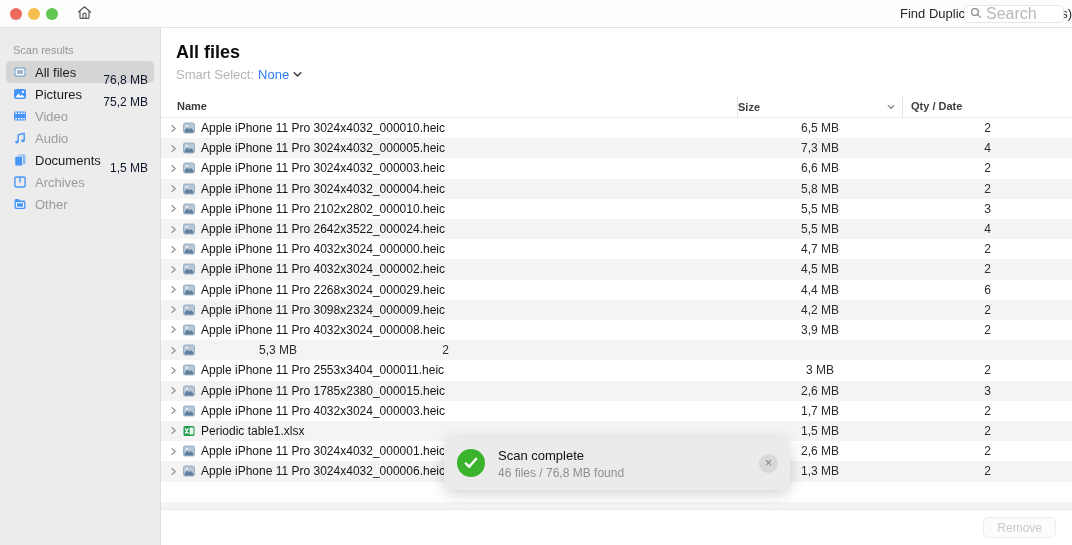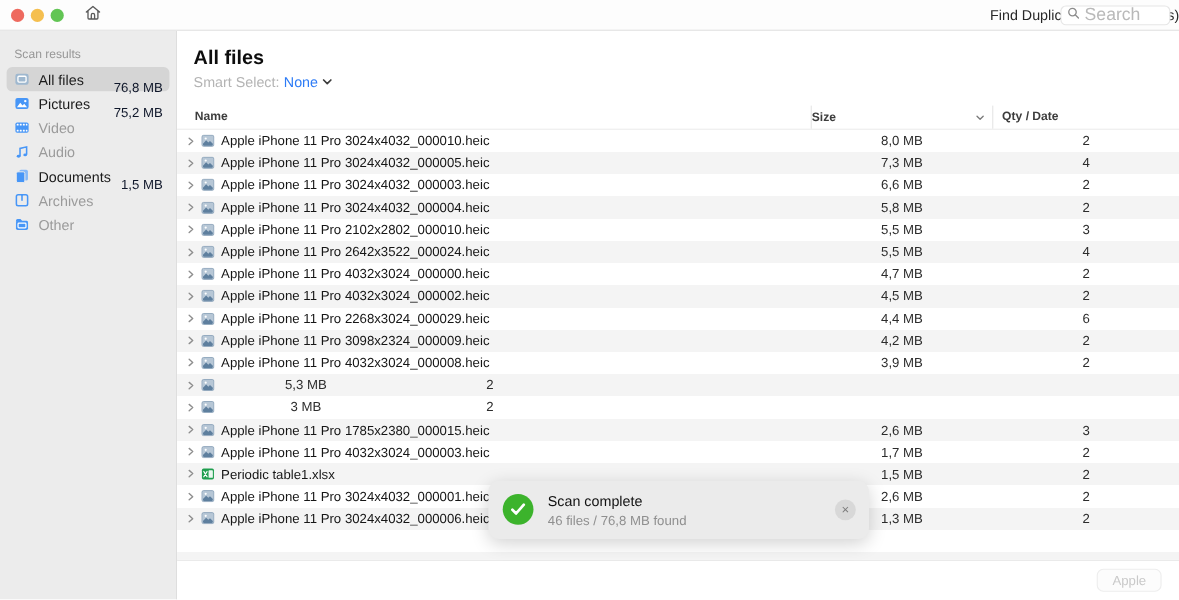--- a/index.html
+++ b/index.html
@@ -222,21 +222,21 @@
           </svg>
         </span>
         <span class="ficon">
           <svg width="12" height="12" viewBox="0 0 12 12">
             <rect x="0.5" y="1" width="11" height="10" rx="1.6" fill="#b7c7d6" stroke="#8ba3ba" stroke-width="0.8"></rect>
             <path d="M1.5 8.6 L4.4 5.6 L6.4 7.6 L7.9 6.1 L10.5 8.6 V9.3 a1.2 1.2 0 0 1 -1.2 1.2 H2.7 a1.2 1.2 0 0 1 -1.2 -1.2 Z" fill="#5e7f9e"></path>
             <circle cx="4" cy="3.9" r="1" fill="#fff"></circle>
           </svg>
         </span>
         <span class="fname">Apple iPhone 11 Pro 3024x4032_000010.heic</span>
-        <span class="fsize">8,0 MB</span>
+        <span class="fsize">6,5 MB</span>
         <span class="fqty">2</span>
       </div>
       <div class="frow">
         <span class="chev">
           <svg width="9" height="9" viewBox="0 0 10 10">
             <path d="M3.3 1.8 L6.9 5 L3.3 8.2" fill="none" stroke="#8e8e8e" stroke-width="1.4" stroke-linecap="round" stroke-linejoin="round"></path>
           </svg>
         </span>
         <span class="ficon">
           <svg width="12" height="12" viewBox="0 0 12 12">
@@ -424,20 +424,21 @@
             <path d="M3.3 1.8 L6.9 5 L3.3 8.2" fill="none" stroke="#8e8e8e" stroke-width="1.4" stroke-linecap="round" stroke-linejoin="round"></path>
           </svg>
         </span>
         <span class="ficon">
           <svg width="12" height="12" viewBox="0 0 12 12">
             <rect x="0.5" y="1" width="11" height="10" rx="1.6" fill="#b7c7d6" stroke="#8ba3ba" stroke-width="0.8"></rect>
             <path d="M1.5 8.6 L4.4 5.6 L6.4 7.6 L7.9 6.1 L10.5 8.6 V9.3 a1.2 1.2 0 0 1 -1.2 1.2 H2.7 a1.2 1.2 0 0 1 -1.2 -1.2 Z" fill="#5e7f9e"></path>
             <circle cx="4" cy="3.9" r="1" fill="#fff"></circle>
           </svg>
         </span>
+        <span class="fname">Apple iPhone 11 Pro 2553x3404_000011.heic</span>
         <span class="fsize">3 MB</span>
         <span class="fqty">2</span>
       </div>
       <div class="frow">
         <span class="chev">
           <svg width="9" height="9" viewBox="0 0 10 10">
             <path d="M3.3 1.8 L6.9 5 L3.3 8.2" fill="none" stroke="#8e8e8e" stroke-width="1.4" stroke-linecap="round" stroke-linejoin="round"></path>
           </svg>
         </span>
         <span class="ficon">
@@ -515,21 +516,21 @@
             <circle cx="4" cy="3.9" r="1" fill="#fff"></circle>
           </svg>
         </span>
         <span class="fname">Apple iPhone 11 Pro 3024x4032_000006.heic</span>
         <span class="fsize">1,3 MB</span>
         <span class="fqty">2</span>
       </div>
     </div>
 
   <div class="footer">
-    <button class="remove-btn" disabled="">Apple</button>
+    <button class="remove-btn" disabled="">Remove</button>
   </div>
 </div>
 
 <div class="toast">
   <span class="toast-check">
       <svg width="14" height="12" viewBox="0 0 14 12">
         <path d="M1.8 6.4 L5.2 9.8 L12.2 1.8" fill="none" stroke="#fff" stroke-width="2.4" stroke-linecap="round" stroke-linejoin="round"></path>
       </svg>
     </span>
   <div class="toast-title">Scan complete</div>

